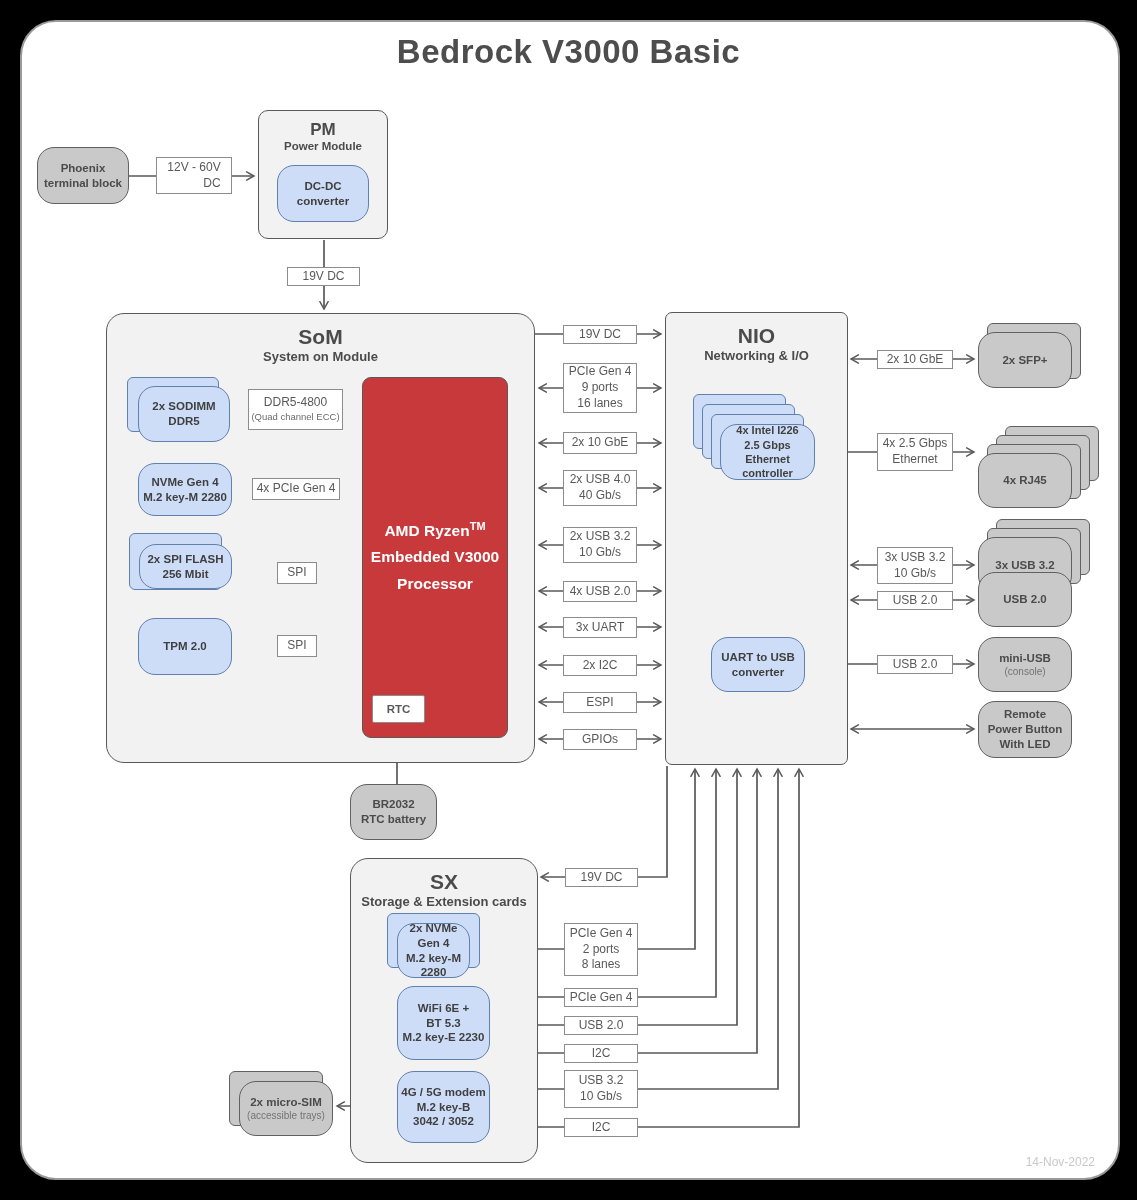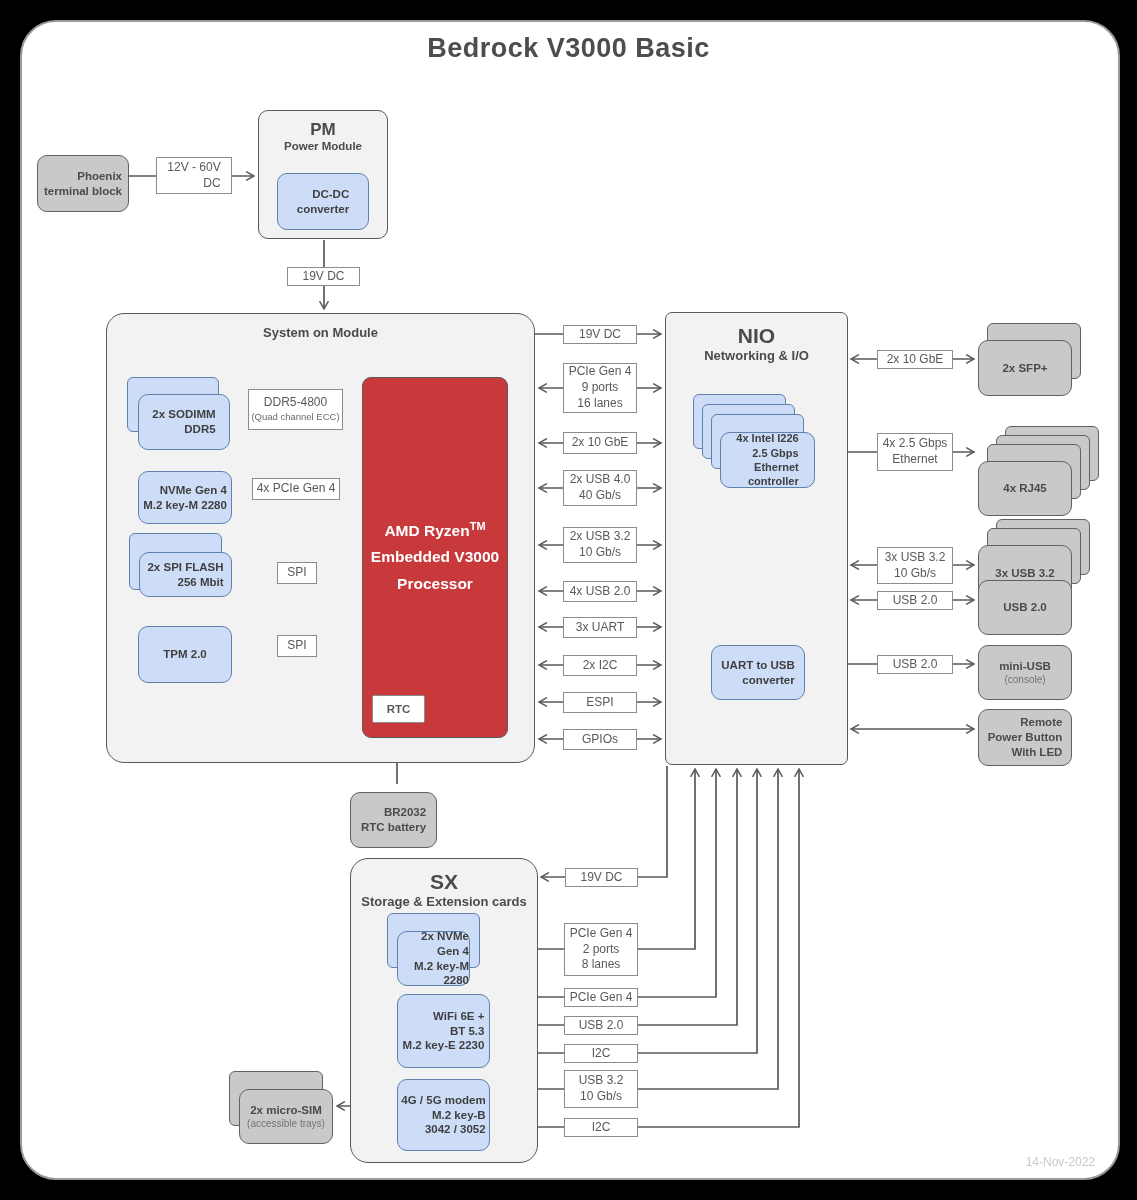--- a/index.html
+++ b/index.html
@@ -9,34 +9,34 @@
   }
   .page{
     position:absolute;left:20px;top:20px;width:1100px;height:1160px;
     background:#fff;border:2px solid #9a9a9a;border-radius:36px;
     box-sizing:border-box;box-shadow:4px 4px 6px rgba(0,0,0,0.45);
   }
   .abs{position:absolute;box-sizing:border-box;}
   .pre{white-space:pre-line;}
   .title{
     left:0;top:33px;width:1137px;text-align:center;
-    font-size:27px;font-weight:bold;color:#4d4d4d;letter-spacing:.5px;
+    font-size:33px;font-weight:bold;color:#4d4d4d;letter-spacing:.5px;
   }
   .module{
     background:#f2f2f2;border:1.5px solid #595959;border-radius:18px;
   }
   .module .hd{position:absolute;left:0;right:0;text-align:center;color:#4b4b4b;}
   .hd .abbr{display:block;font-weight:bold;font-size:21px;line-height:1.15;}
   .hd .sub{display:block;font-weight:bold;font-size:13px;}
   .pm .abbr{font-size:17px;}
   .pm .sub{font-size:11.5px;}
   .box{
-    border:1.7px solid #595959;border-radius:10px;
+    border:1.7px solid #595959;border-radius:17px;
     display:flex;align-items:center;justify-content:center;flex-direction:column;
-    text-align:right;font-weight:bold;font-size:11.5px;line-height:1.3;margin-top:8px;
+    text-align:center;font-weight:bold;font-size:11.5px;line-height:1.3;
   }
   .blue{background:#cdddf8;border-color:#6080ae;color:#3f3f3f;}
   .gray{background:#c9c9c9;border-color:#616161;color:#4b4b4b;}
   .stack{background:#cdddf8;border:1.7px solid #6080ae;border-radius:6px;}
   .gstack{background:#c9c9c9;border:1.7px solid #616161;border-radius:6px;}
   .subtext{font-weight:normal;font-size:10px;color:#737373;}
   .lbl{
     background:#fff;border:1.2px solid #8c8c8c;color:#595959;
     display:flex;align-items:center;justify-content:center;flex-direction:column;
     text-align:center;font-size:12px;line-height:1.32;
@@ -119,20 +119,21 @@
     <span class="abbr">PM</span>
     <span class="sub">Power Module</span>
   </div>
 </div>
 <div class="abs box blue pre" style="left:277px;top:165px;width:92px;height:57px;">DC-DC
 converter</div>
 <div class="abs lbl" style="left:287px;top:267px;width:73px;height:19px;">19V DC</div>
 
 <div class="abs module" style="left:106px;top:313px;width:429px;height:450px;">
   <div class="hd" style="top:11px;">
+    <span class="abbr">SoM</span>
     <span class="sub">System on Module</span>
   </div>
 </div>
 <div class="abs stack" style="left:127px;top:377px;width:92px;height:55px;"></div>
 <div class="abs box blue pre" style="left:138px;top:386px;width:92px;height:56px;">2x SODIMM
 DDR5</div>
 <div class="abs lbl" style="left:248px;top:389px;width:95px;height:41px;">
   <span>DDR5-4800</span>
   <span class="small">(Quad channel ECC)</span>
 </div>

